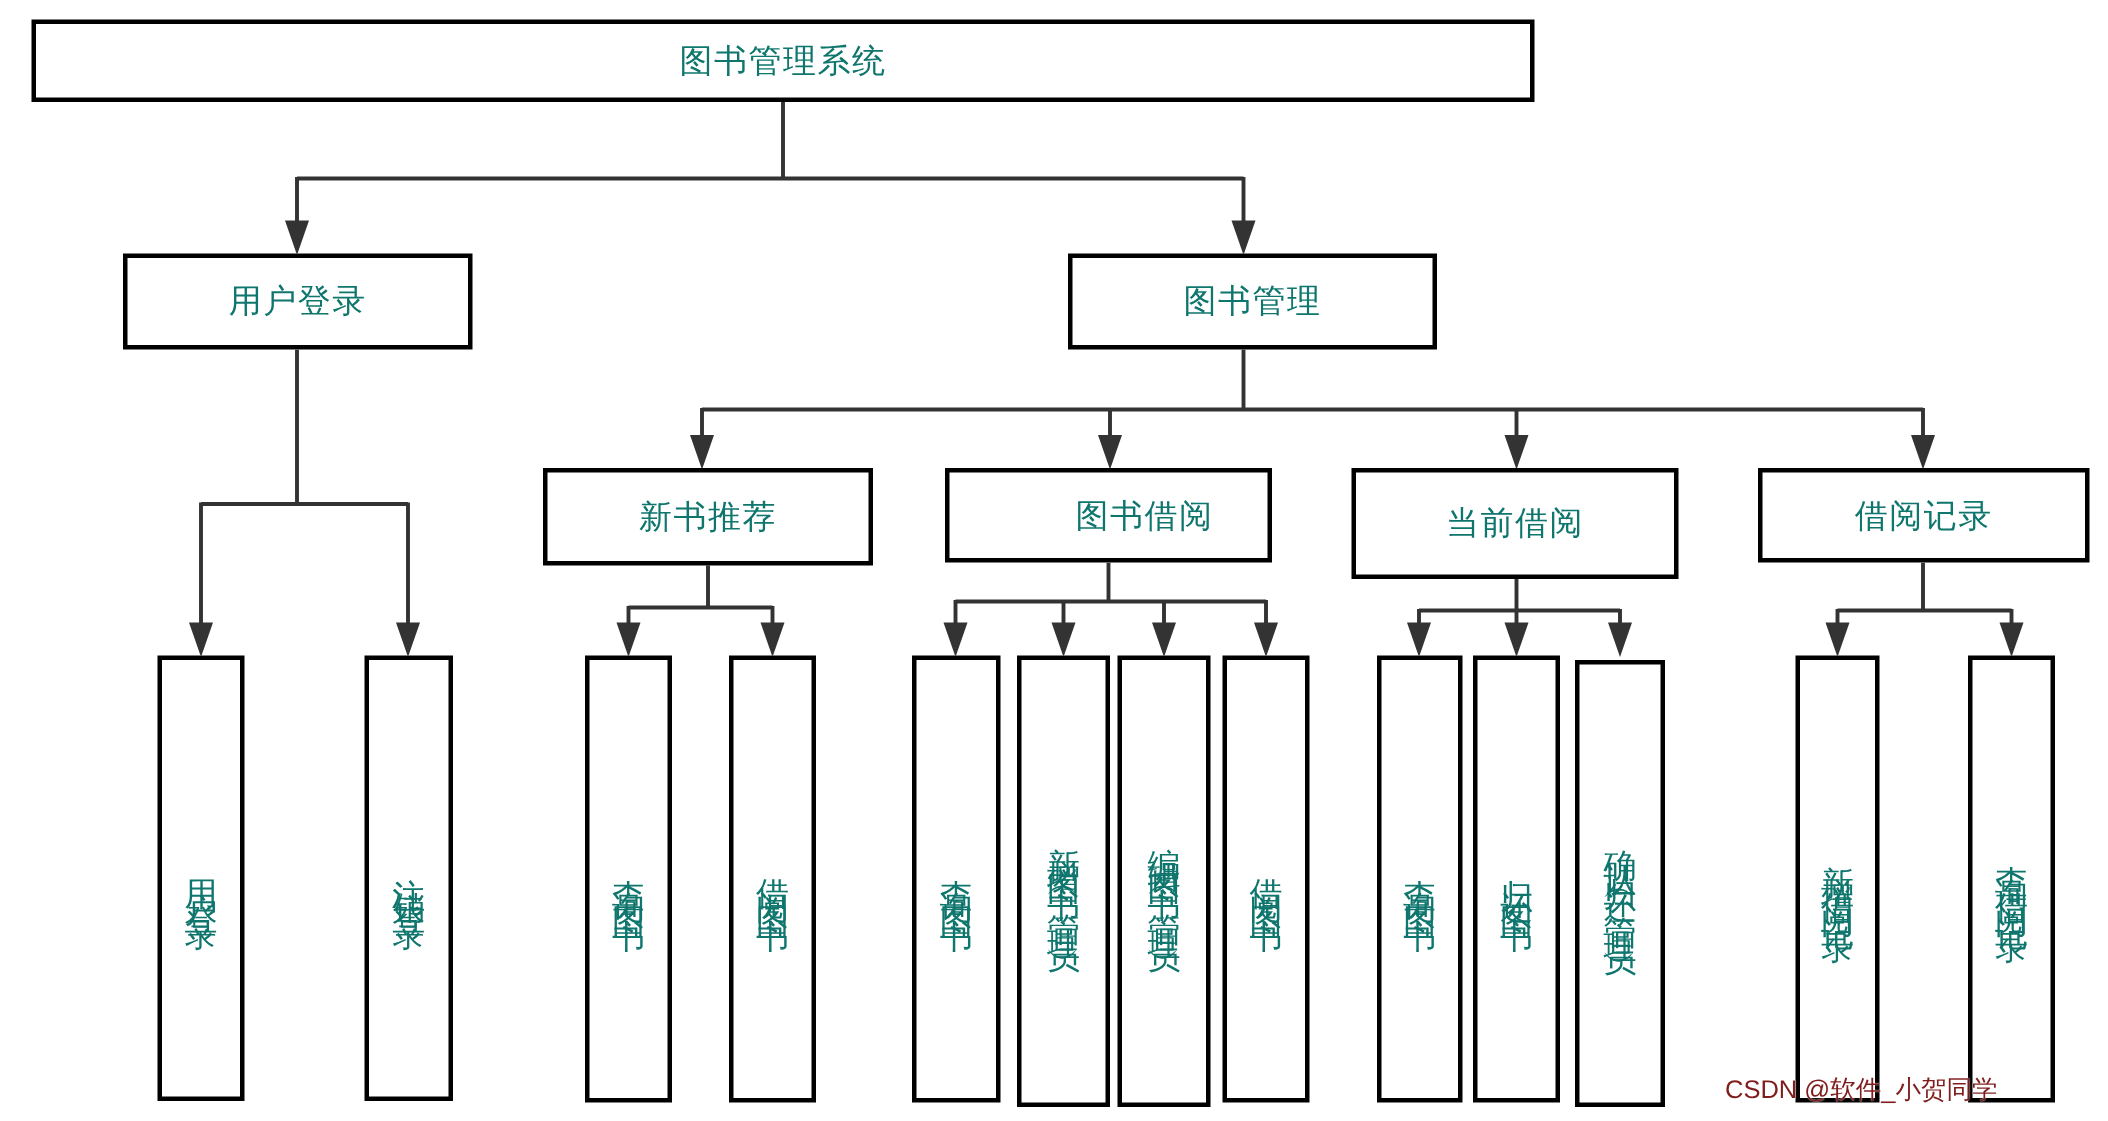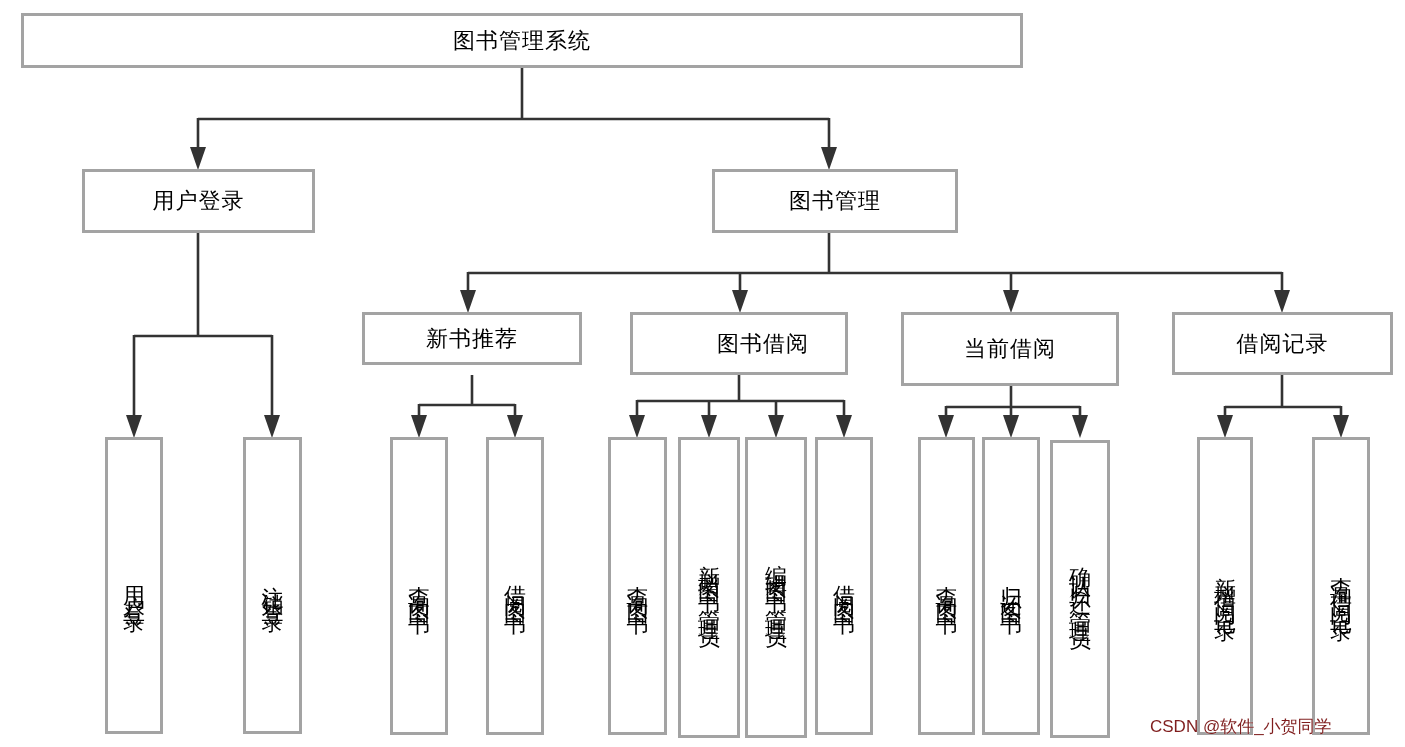--- a/index.html
+++ b/index.html
@@ -19,25 +19,25 @@
     position: absolute;
     left: 0; top: 0;
     width: 1405px;
     height: 747px;
   }
   .wires path { fill: none; stroke-width: 2.6px; }
   .node {
     position: absolute;
     box-sizing: border-box;
     background: #ffffff;
-    border: 3px solid #a3a3a3;
+    border: 3px solid #000000;
     display: flex;
     align-items: center;
     justify-content: center;
-    color: #000000;
+    color: #0f766e;
   }
   .node .lbl {
     white-space: nowrap;
   }
   .node.h .lbl {
     font-size: 22px;
     letter-spacing: 1px;
   }
   .node.v .lbl {
     writing-mode: vertical-rl;
@@ -98,21 +98,21 @@
     <span class="lbl">图书管理系统</span>
   </div>
 
   <div class="node h" style="left:82px; top:169px; width:233px; height:64px;">
     <span class="lbl">用户登录</span>
   </div>
   <div class="node h" style="left:712px; top:169px; width:246px; height:64px;">
     <span class="lbl">图书管理</span>
   </div>
 
-  <div class="node h" style="left:362px; top:312px; width:220px; height:53px;text-align:center;">
+  <div class="node h" style="left:362px; top:312px; width:220px; height:65px;text-align:center;">
     <span class="lbl">新书推荐</span>
   </div>
   <div class="node h" style="left:630px; top:312px; width:218px; height:63px;padding-left:48px;">
     <span class="lbl">图书借阅</span>
   </div>
   <div class="node h" style="left:901px; top:312px; width:218px; height:74px;">
     <span class="lbl">当前借阅</span>
   </div>
   <div class="node h" style="left:1172px; top:312px; width:221px; height:63px;">
     <span class="lbl">借阅记录</span>

